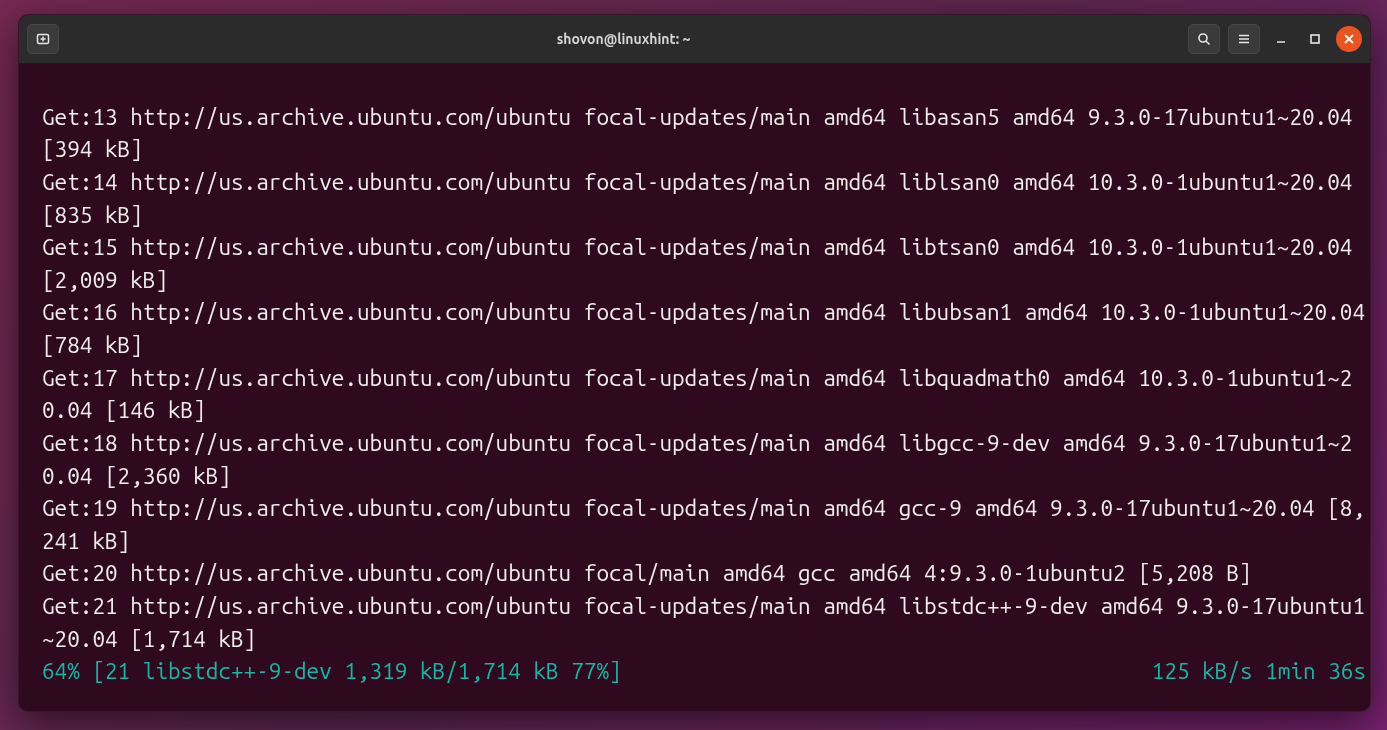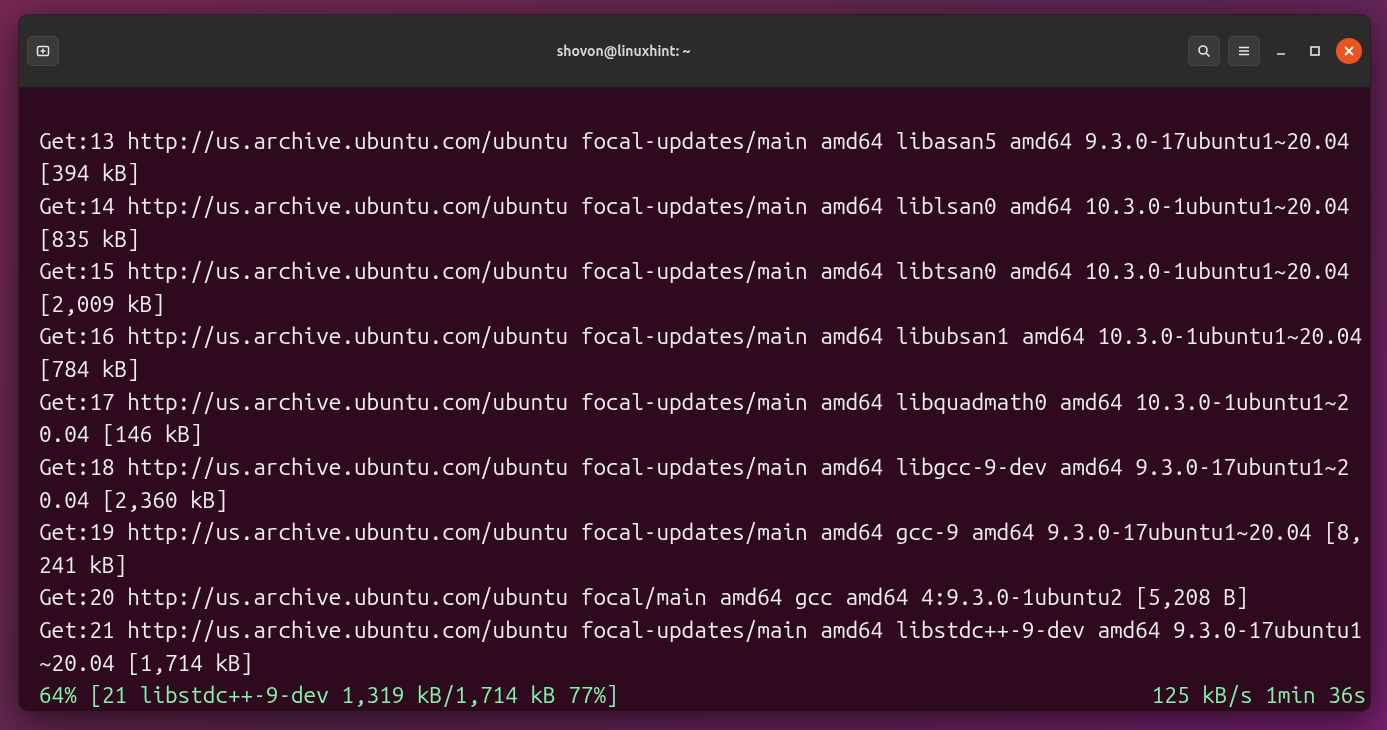--- a/index.html
+++ b/index.html
@@ -29,21 +29,21 @@
     display: flex;
     flex-direction: column;
     overflow: hidden;
     border: 1px solid rgba(255,255,255,0.05);
   }
   .titlebar {
     height: 40px;
     background: #2b2b2b;
     display: flex;
     align-items: center;
-    padding: 16px 8px;
+    padding: 4px 8px;
     flex-shrink: 0;
     color: #d6d6d6;
     font-family: "Ubuntu", "DejaVu Sans", sans-serif;
     font-size: 14px;
     border-bottom: 1px solid #1a1a1a;
   }
   .titlebar .left, .titlebar .right {
     display: flex;
     align-items: center;
     gap: 8px;
@@ -79,30 +79,31 @@
     background: transparent;
   }
   .win-btn.close {
     background: #e95420;
     color: #fff;
   }
   .win-btn svg { display:block; }
 
   .terminal-body {
     flex: 1;
-    padding: 4px 4px 2px 20px;
+    padding: 4px 4px 2px 12px;
     color: #eeeeec;
     font-size: 22.5px;
     line-height: 1.45;
     white-space: pre-wrap;
     word-break: break-all;
     overflow: hidden;
+    margin-left: 11px;
   }
   .progress-line {
-    color: #86efac;
+    color: #14b8a6;
     display: flex;
     justify-content: space-between;
   }
   .progress-left { white-space: pre; }
   .progress-right { white-space: pre; text-align: center; }
 </style>
 </head>
 <body>
 
 <div class="desktop">

